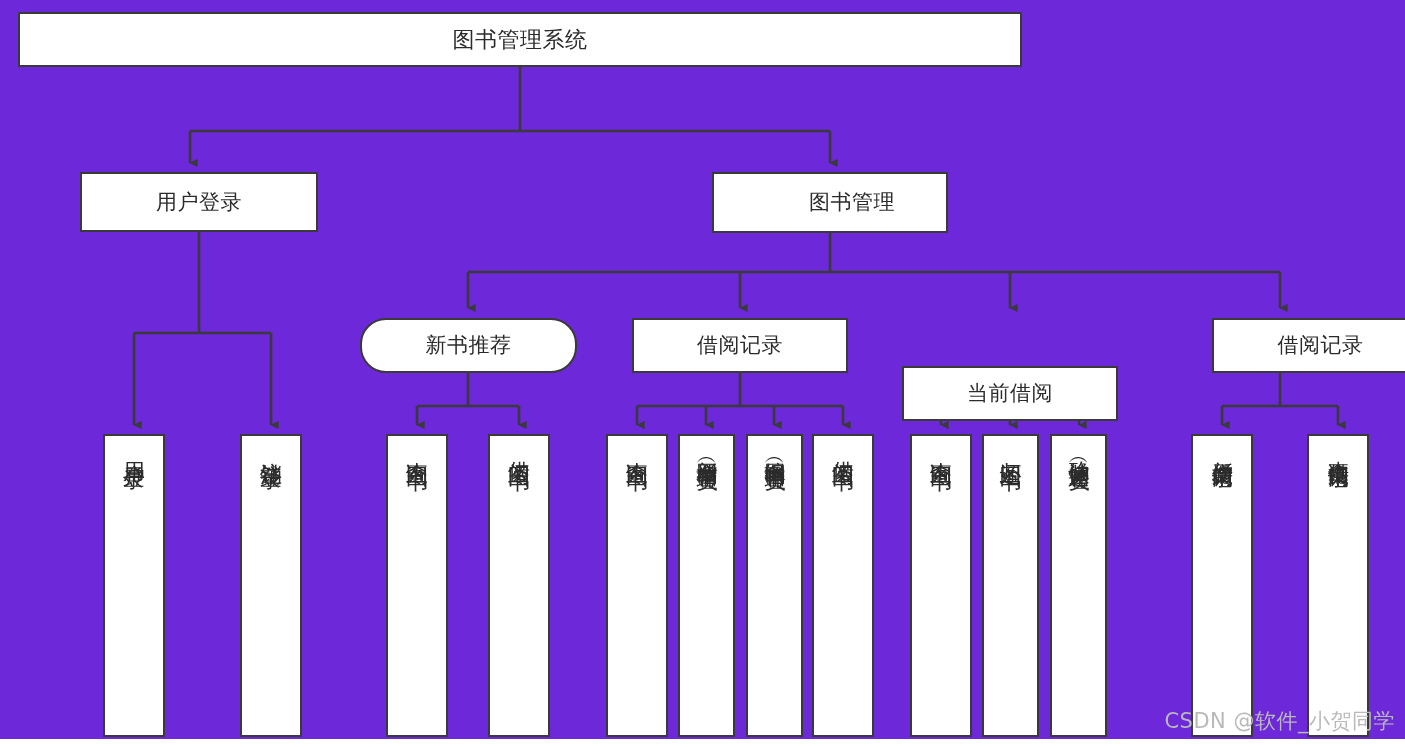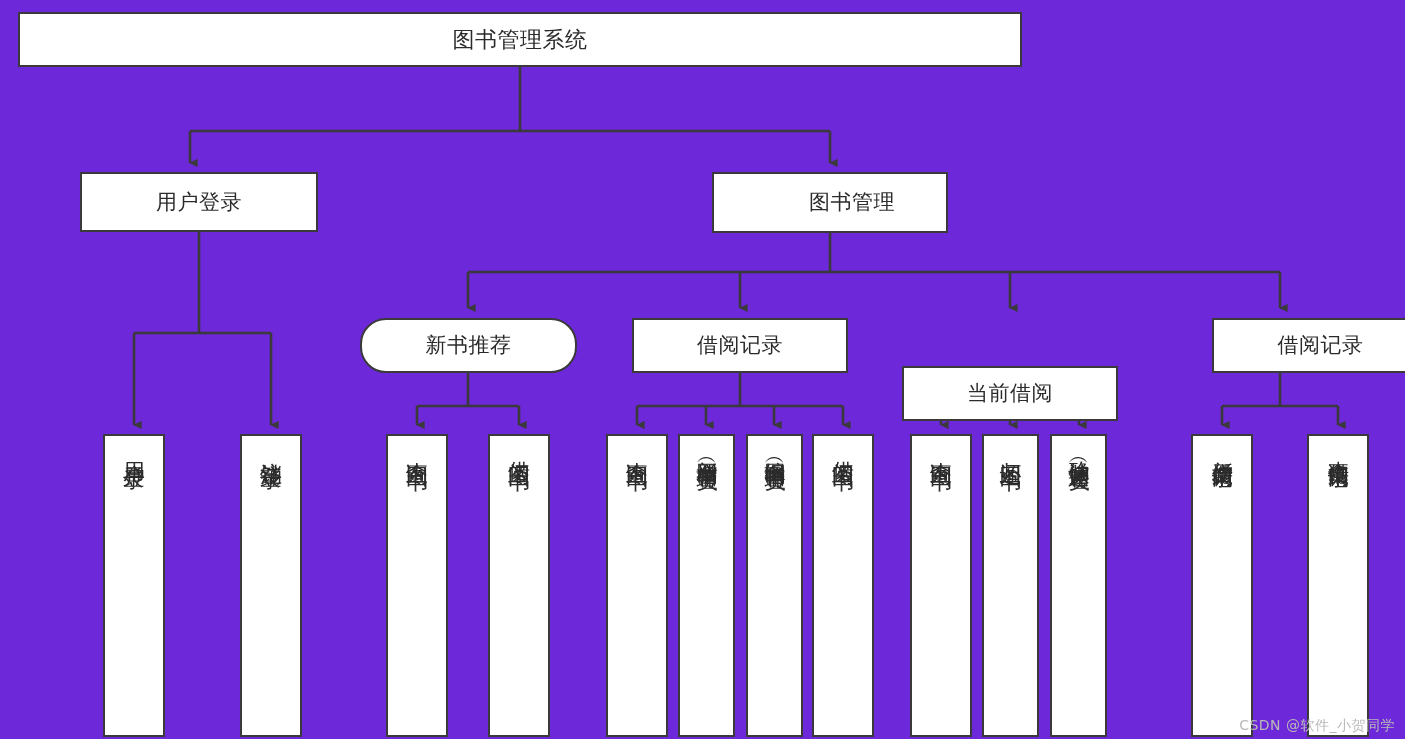--- a/index.html
+++ b/index.html
@@ -57,21 +57,21 @@
     font-size:22px;
     letter-spacing:2.5px;
     white-space:nowrap;
   }
   .node.vert.tall .label{font-size:21px;letter-spacing:1.5px;}
   
   #watermark{
     position:absolute;
     right:10px;
     bottom:4px;
-    font-size:14px;
+    font-size:21px;
     color:#b9b9b9;
     letter-spacing:0.5px;
     white-space:nowrap;
     user-select:none;
   }
 </style>
 </head>
 <body>
 
 <div id="canvas">

